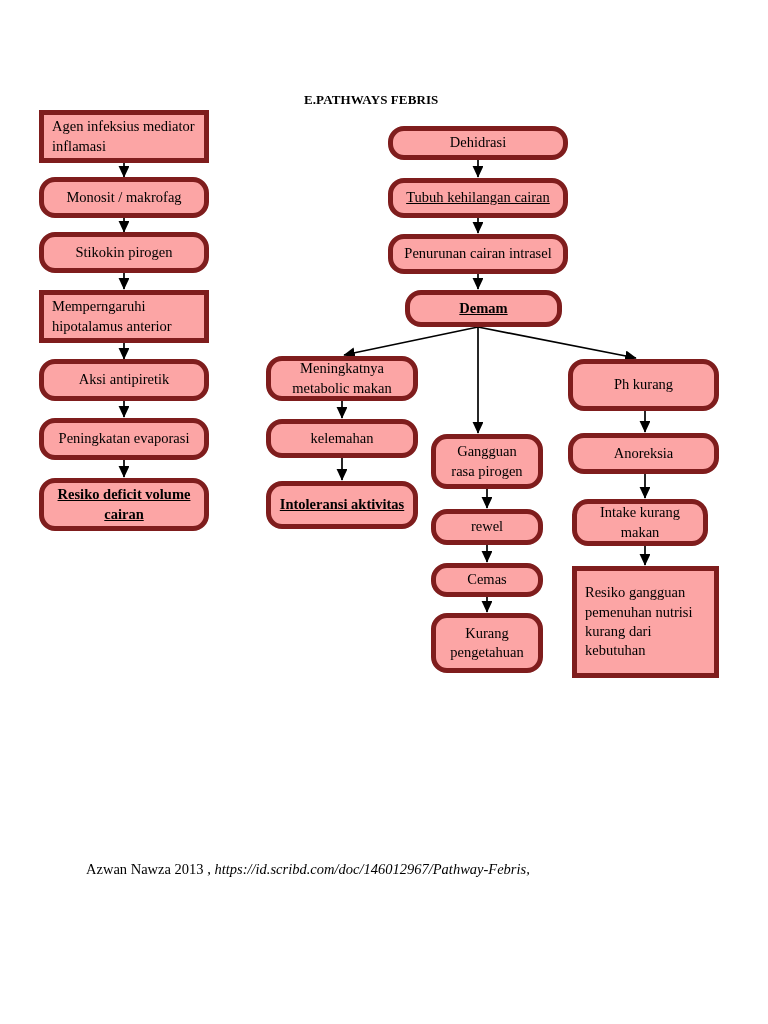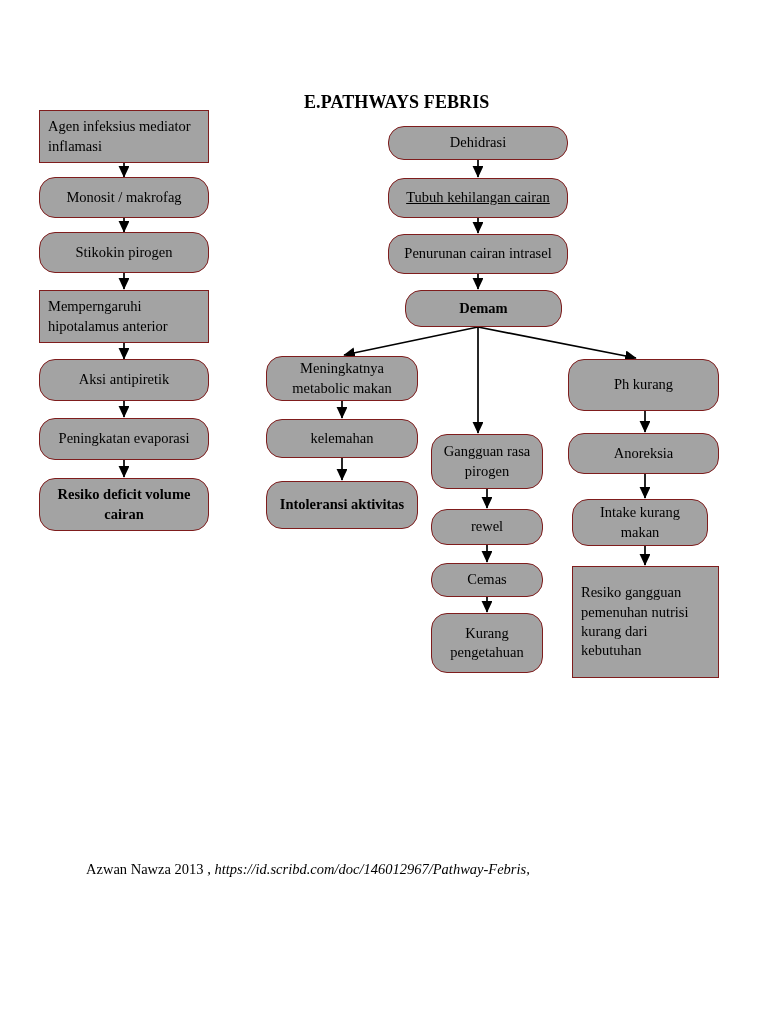--- a/index.html
+++ b/index.html
@@ -23,40 +23,40 @@
     position: absolute;
     left: 0;
     top: 0;
     width: 768px;
     height: 1024px;
     pointer-events: none;
   }
   .node {
     position: absolute;
     box-sizing: border-box;
-    border: 1px solid #7f1d1d;
-    background: #a3a3a3;
+    border: 5px solid #7f1d1d;
+    background: #fca5a5;
     display: flex;
     flex-direction: column;
     justify-content: center;
     font-size: 14.5px;
     line-height: 1.33;
     padding: 3px 8px;
     z-index: 2;
   }
   .node.center { text-align: center; align-items: center; border-radius: 16px; }
   .node.left   { text-align: left;   align-items: flex-start; }
-  .node.bold   { font-weight: bold; }
+  .node.bold   { font-weight: bold; text-decoration: underline; }
   .node .txt { display: block; width: 100%; white-space: pre-line; }
 
   #diagram-title {
     position: absolute;
     left: 304px;
     top: 92px;
-    font-size: 18px;
+    font-size: 13px;
     font-weight: bold;
     letter-spacing: 0.1px;
     white-space: nowrap;
   }
   #footnote {
     position: absolute;
     left: 86px;
     top: 861px;
     font-size: 14.5px;
     white-space: nowrap;

